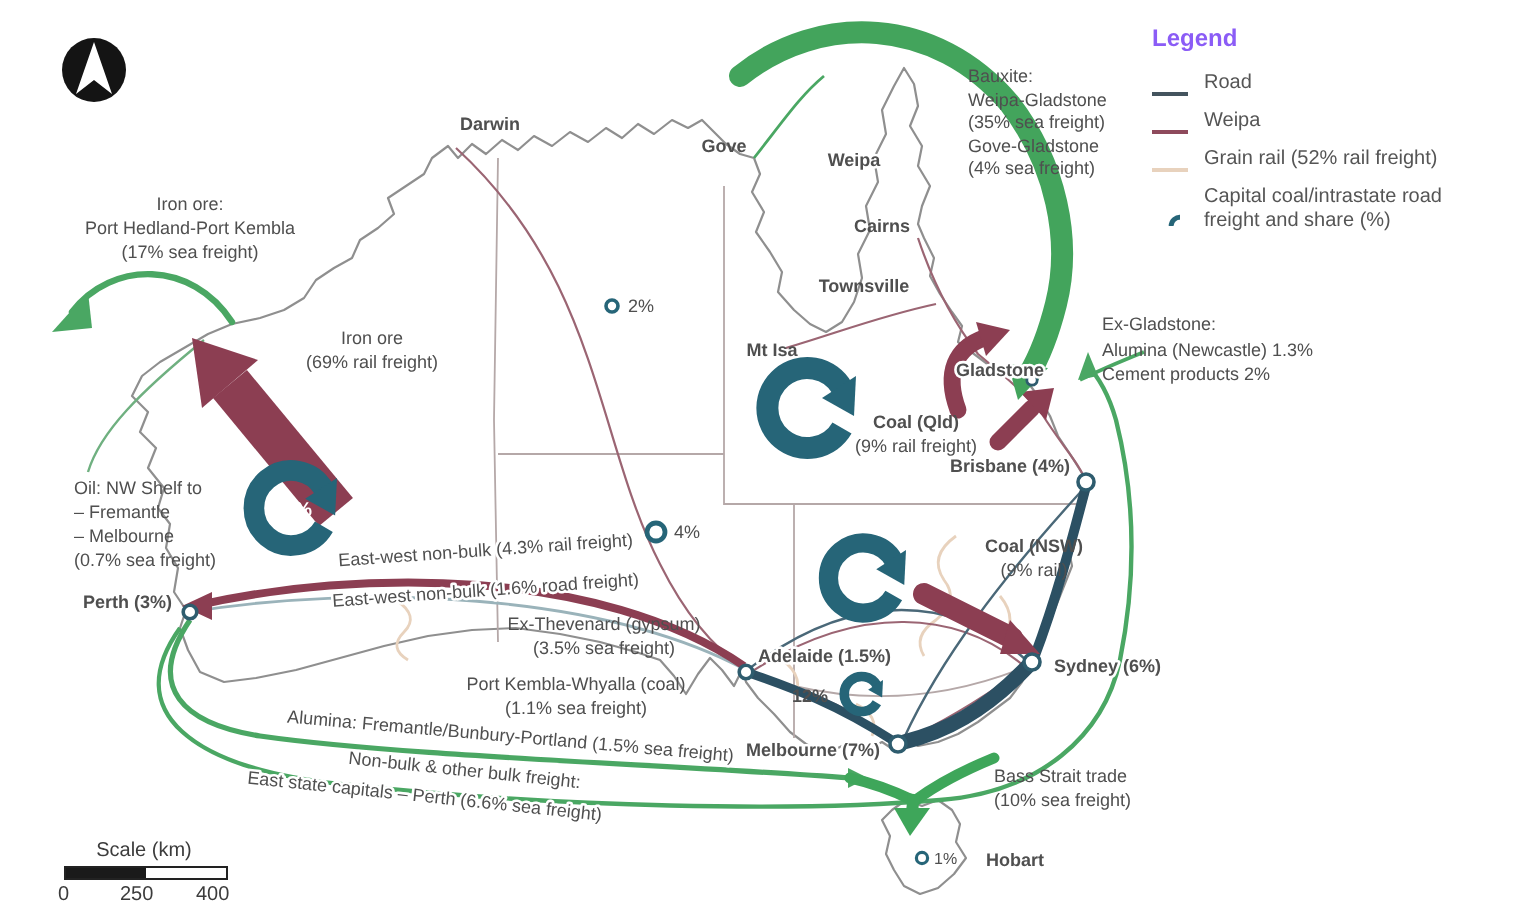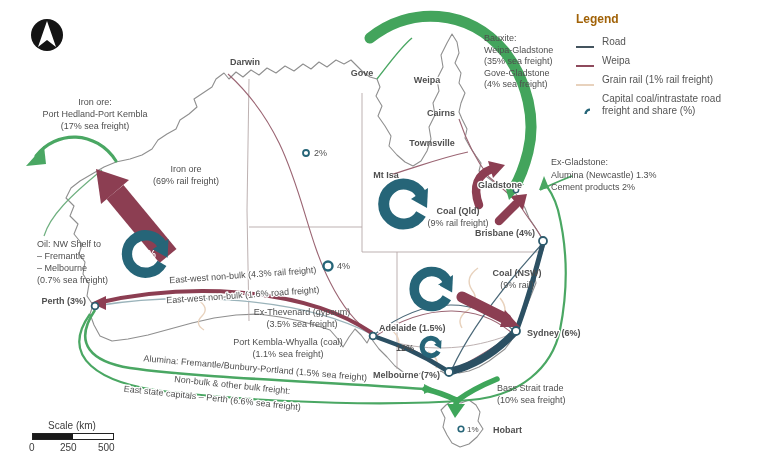--- a/index.html
+++ b/index.html
@@ -1,21 +1,21 @@
 <!DOCTYPE html>
 <html><head>
 <meta charset="utf-8">
 <style>
   html,body{margin:0;padding:0;background:#ffffff;font-family:"Liberation Sans",sans-serif;}
   .stage{position:relative;width:768px;height:456px;background:#fff;overflow:hidden;}
   .stage svg.map{position:absolute;left:0;top:0;}
   svg text{font-family:"Liberation Sans",sans-serif;}
   svg text.halo{paint-order:stroke;stroke:#ffffff;stroke-width:2.6px;stroke-linejoin:round;}
   .legend{position:absolute;left:576px;top:12px;width:186px;color:#4a4a4a;}
-  .legend-title{font-size:12px;font-weight:700;color:#a16207;margin-bottom:10px;}
+  .legend-title{font-size:12px;font-weight:700;color:#8b5cf6;margin-bottom:10px;}
   .legend-item{display:flex;align-items:flex-end;margin-bottom:7px;font-size:10px;line-height:12px;color:#555;}
   .legend-item .swatch{display:inline-block;width:18px;height:0;border-top:2px solid #999;margin:5px 8px 0 0;flex:0 0 18px;}
   .legend-item .cyc-wrap{flex:0 0 18px;margin-right:8px;margin-top:1px;}
   .scalebar{position:absolute;left:22px;top:420px;width:100px;font-size:10px;color:#3c3c3c;}
   .scalebar .sb-title{text-align:center;width:86px;margin-left:7px;padding-bottom:2px;}
   .scalebar .sb-bar{width:80px;height:5px;margin-left:10px;border:1px solid #222;display:flex;}
   .scalebar .sb-bar .half-a{width:50%;background:#1a1a1a;}
   .scalebar .sb-bar .half-b{width:50%;background:#ffffff;}
   .scalebar .sb-ticks{position:relative;height:14px;margin-top:2px;}
   .scalebar .sb-ticks span{position:absolute;top:0;}
@@ -201,38 +201,38 @@
     <div class="legend-item">
       <span class="swatch" style="border-top-color: rgb(68, 84, 94);"></span>
       <span>Road</span>
     </div>
     <div class="legend-item">
       <span class="swatch" style="border-top-color: rgb(142, 74, 92);"></span>
       <span>Weipa</span>
     </div>
     <div class="legend-item">
       <span class="swatch" style="border-top-color: rgb(232, 210, 189);"></span>
-      <span>Grain rail (1% rail freight)</span>
+      <span>Grain rail (52% rail freight)</span>
     </div>
     <div class="legend-item">
       <span class="cyc-wrap">
         <svg width="14" height="14" viewBox="-32 -32 64 64" style="color:#266578">
             <use href="#cyc"></use>
           </svg>
       </span>
       <span style="width:140px">Capital coal/intrastate road freight and share (%)</span>
     </div>
   </div>
 
   <div class="scalebar">
     <div class="sb-title">Scale (km)</div>
     <div class="sb-bar">
       <span class="half-a"></span>
       <span class="half-b"></span>
     </div>
     <div class="sb-ticks">
       <span class="t0">0</span>
       <span class="t1">250</span>
-      <span class="t2">500</span>
+      <span class="t2">400</span>
     </div>
   </div>
 
 </div>
 
 </body></html>

